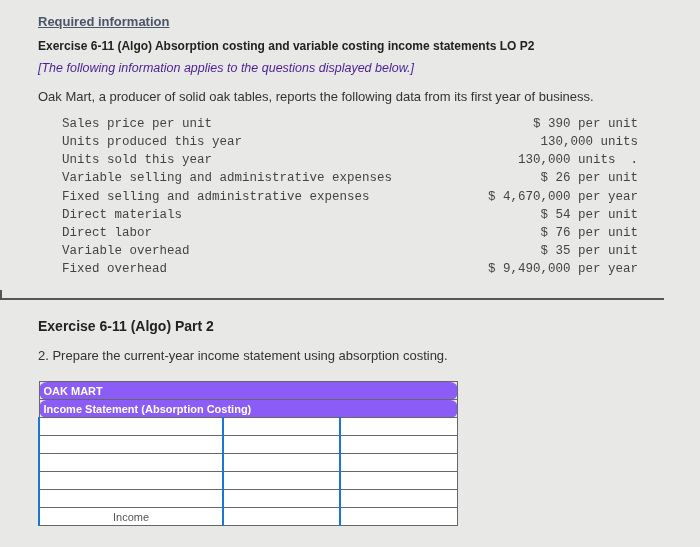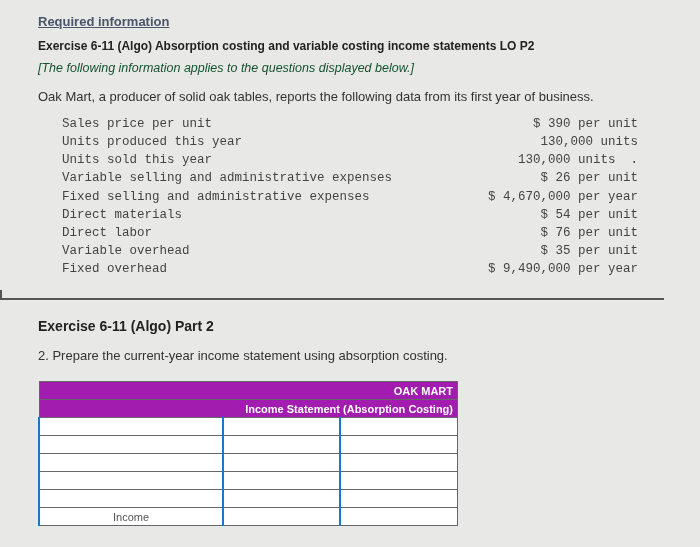--- a/index.html
+++ b/index.html
@@ -24,21 +24,21 @@
     text-decoration: underline;
   }
   .ex-title {
     font-weight: bold;
     font-size: 12px;
     color: #222;
     margin-bottom: 8px;
   }
   .applies {
     font-style: italic;
-    color: #14532d;
+    color: #4c1d95;
     font-size: 12.5px;
     margin-bottom: 14px;
   }
   .intro {
     font-size: 13px;
     color: #333;
     margin-bottom: 11px;
   }
   .data-block {
     padding: 0 24px 0 24px;
@@ -79,26 +79,27 @@
     border-collapse: collapse;
     width: 100%;
     font-size: 11px;
   }
   table.worksheet th, table.worksheet td {
     border: 1px solid #666;
     height: 17px;
     padding: 0 4px;
   }
   table.worksheet .hdr-cell {
-    background: #a21caf;
+    background: #8b5cf6;
     color: #fff;
     font-weight: bold;
-    text-align: right;
+    text-align: left;
     font-size: 11px;
     height: 17px;
+    border-radius: 8px;
   }
   table.worksheet .rowhead {
     width: 44%;
     background: #fff;
     border-left: 2px solid #1976d2;
   }
   table.worksheet .amtcol {
     width: 28%;
     background: #fff;
     border-left: 2px solid #1976d2;

